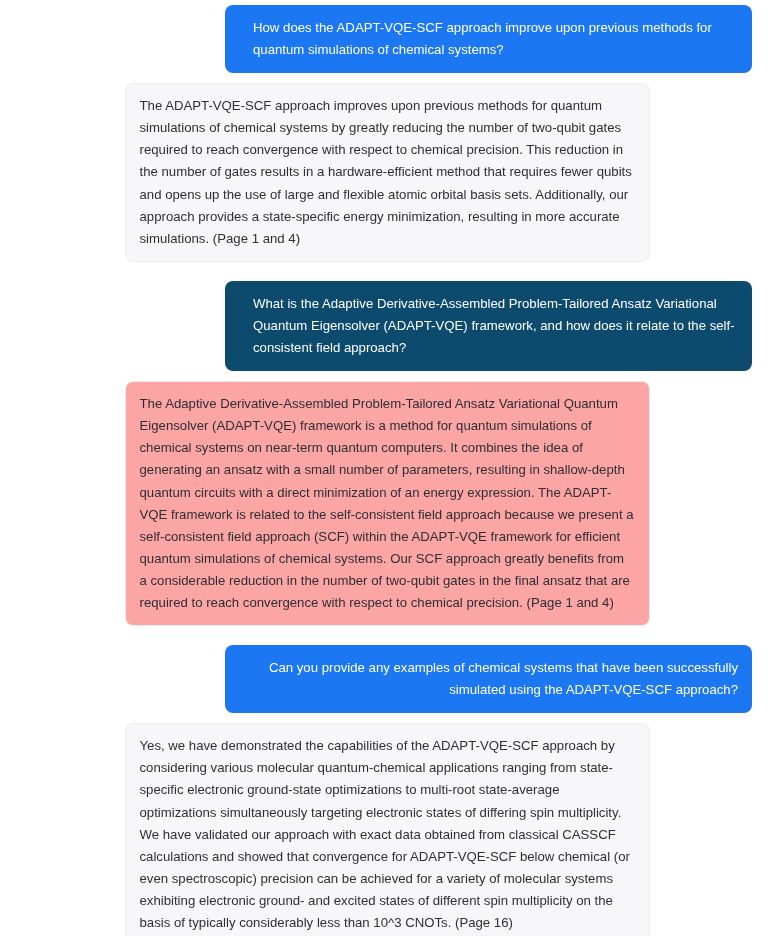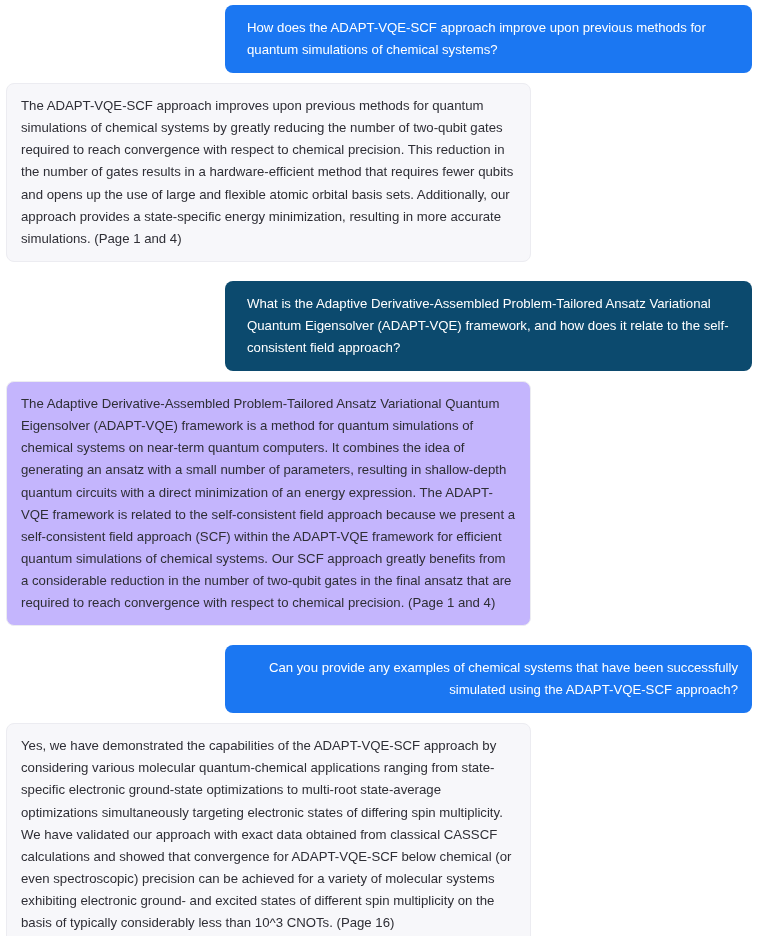--- a/index.html
+++ b/index.html
@@ -27,39 +27,39 @@
     display: flex;
     width: 100%;
     box-sizing: border-box;
   }
   .msg-row.user {
     justify-content: flex-end;
     padding: 0 16px 0 0;
     margin-bottom: 10px;
   }
   .msg-row.assistant {
-    justify-content: flex-start;
+    justify-content: center;
     padding: 0 0 0 6px;
     margin-bottom: 19px;
   }
 
   .bubble {
     box-sizing: border-box;
     font-size: 13.2px;
     line-height: 22.1px;
     border-radius: 8px;
   }
 
   .bubble.user {
     background: #1f75fe;
     background: #1a73e8;
     background-color: #1b77f2;
     color: #ffffff;
     width: 527px;
-    padding: 12px 14px 12px 22px;
+    padding: 12px 14px 12px 28px;
     border-radius: 8px;
   }
 
   .bubble.assistant {
     background: #f7f7fa;
     color: #2e2e35;
     width: 525px;
     padding: 11px 14px 11px 14px;
     border: 1px solid #ececf1;
     border-radius: 8px;
@@ -86,21 +86,21 @@
     </div>
   </div>
 
   <div class="msg-row user">
     <div class="bubble user" style="background-color: #0c4a6e; color: rgb(255, 255, 255);">
       <p>What is the Adaptive Derivative-Assembled Problem-Tailored Ansatz Variational Quantum Eigensolver (ADAPT-VQE) framework, and how does it relate to the self-consistent field approach?</p>
     </div>
   </div>
 
   <div class="msg-row assistant">
-    <div class="bubble assistant" style="background-color: #c4b5fd; border-color: rgb(236, 236, 241); color: rgb(46, 46, 53);">
+    <div class="bubble assistant" style="background-color: #fca5a5; border-color: rgb(236, 236, 241); color: rgb(46, 46, 53);">
       <p>The Adaptive Derivative-Assembled Problem-Tailored Ansatz Variational Quantum Eigensolver (ADAPT-VQE) framework is a method for quantum simulations of chemical systems on near-term quantum computers. It combines the idea of generating an ansatz with a small number of parameters, resulting in shallow-depth quantum circuits with a direct minimization of an energy expression. The ADAPT-VQE framework is related to the self-consistent field approach because we present a self-consistent field approach (SCF) within the ADAPT-VQE framework for efficient quantum simulations of chemical systems. Our SCF approach greatly benefits from a considerable reduction in the number of two-qubit gates in the final ansatz that are required to reach convergence with respect to chemical precision. (Page 1 and 4)</p>
     </div>
   </div>
 
   <div class="msg-row user">
     <div class="bubble user" style="background-color: rgb(27, 119, 242); color: rgb(255, 255, 255); text-align: right;">
       <p>Can you provide any examples of chemical systems that have been successfully simulated using the ADAPT-VQE-SCF approach?</p>
     </div>
   </div>
 

